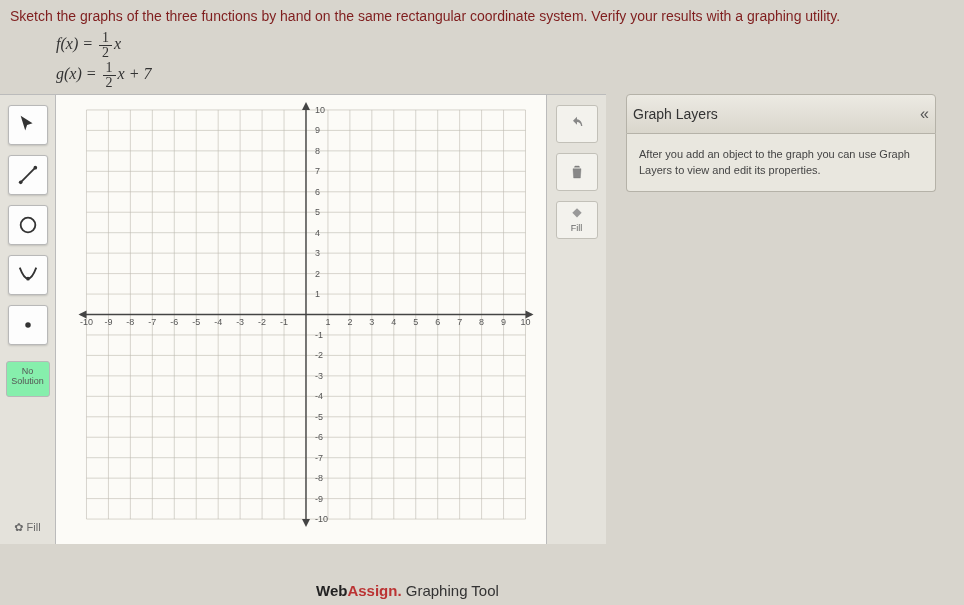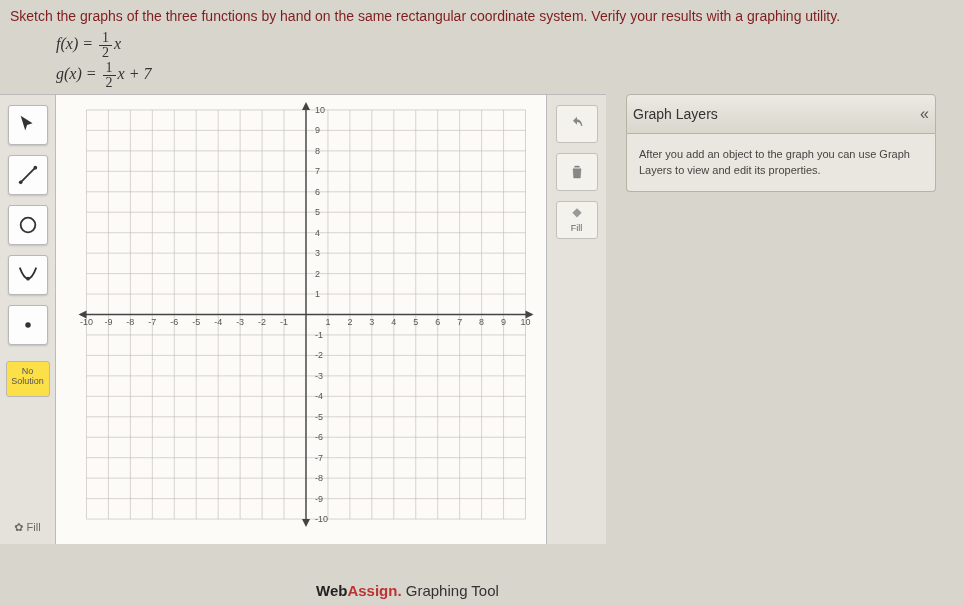--- a/index.html
+++ b/index.html
@@ -61,21 +61,21 @@
       display: flex;
       align-items: center;
       justify-content: center;
       cursor: pointer;
       box-shadow: 0 1px 2px rgba(0,0,0,0.15);
     }
     .tool-btn svg { width: 22px; height: 22px; }
     .no-solution {
       width: 44px;
       height: 36px;
-      background: #fde047;
+      background: #86efac;
       border: 1px solid #b8b8b8;
       border-radius: 3px;
       font-size: 9px;
       color: #555;
       text-align: center;
       line-height: 1.2;
       padding-top: 4px;
       cursor: pointer;
       margin-top: 6px;
     }

